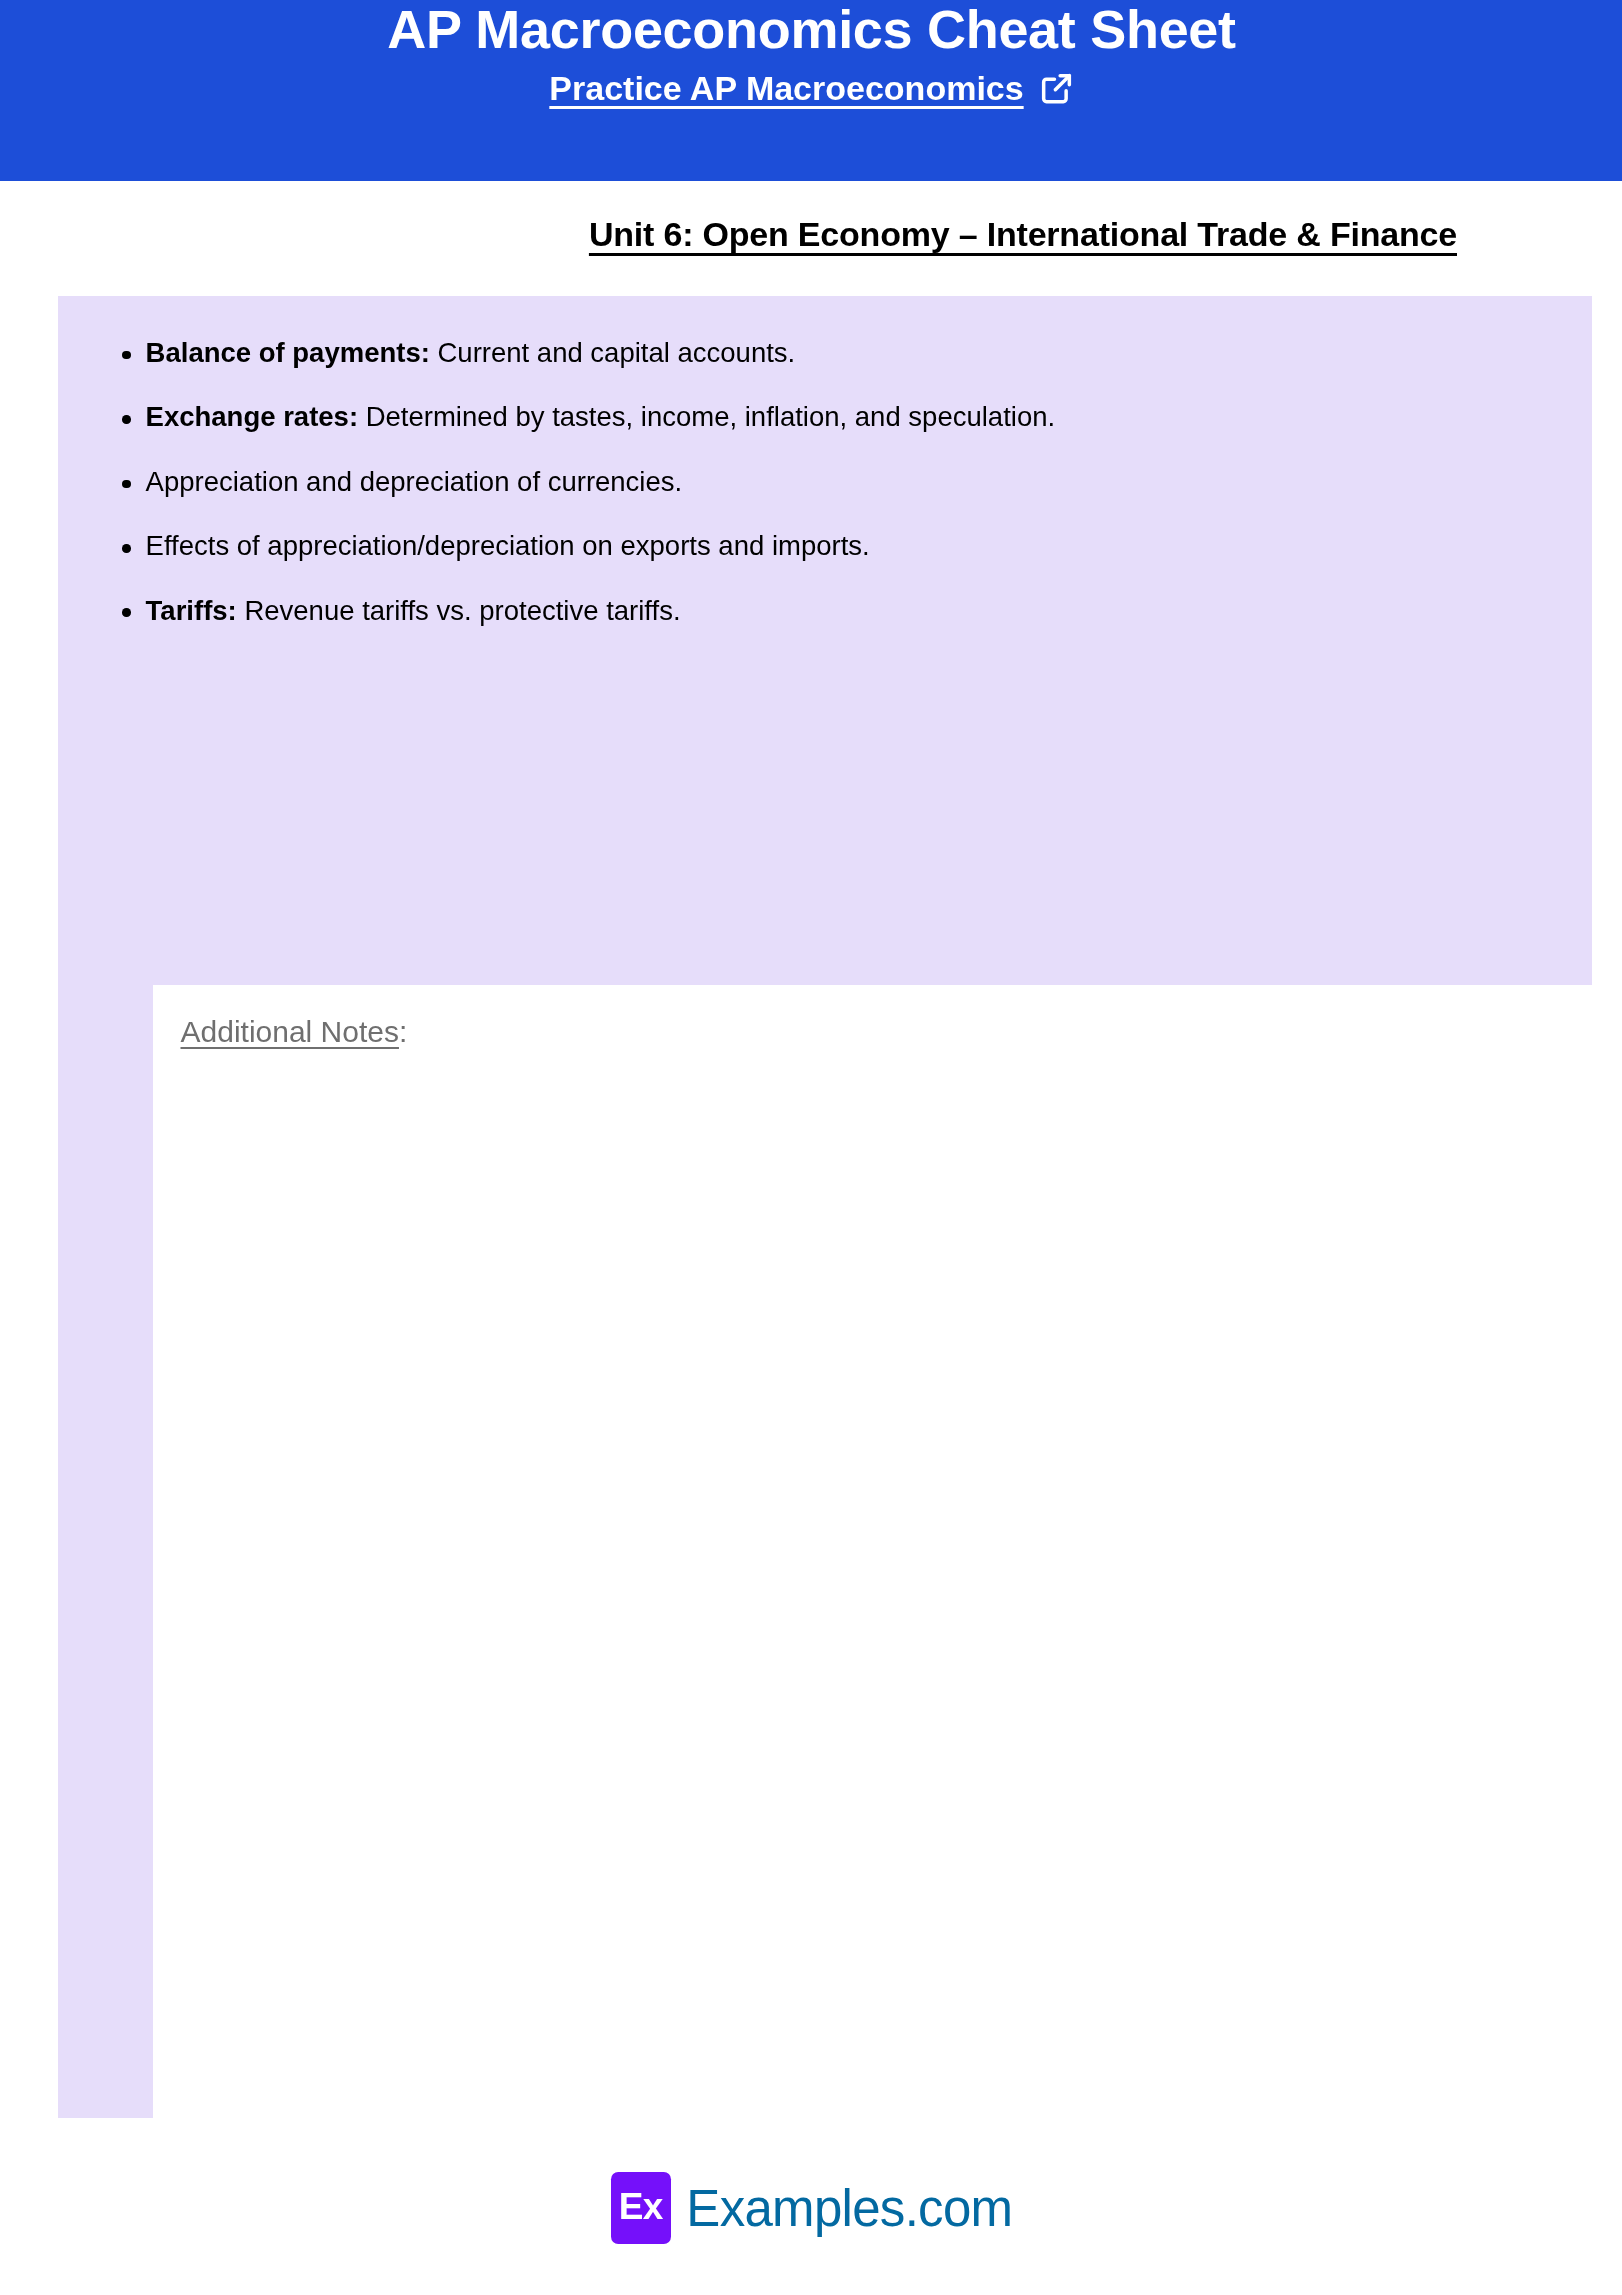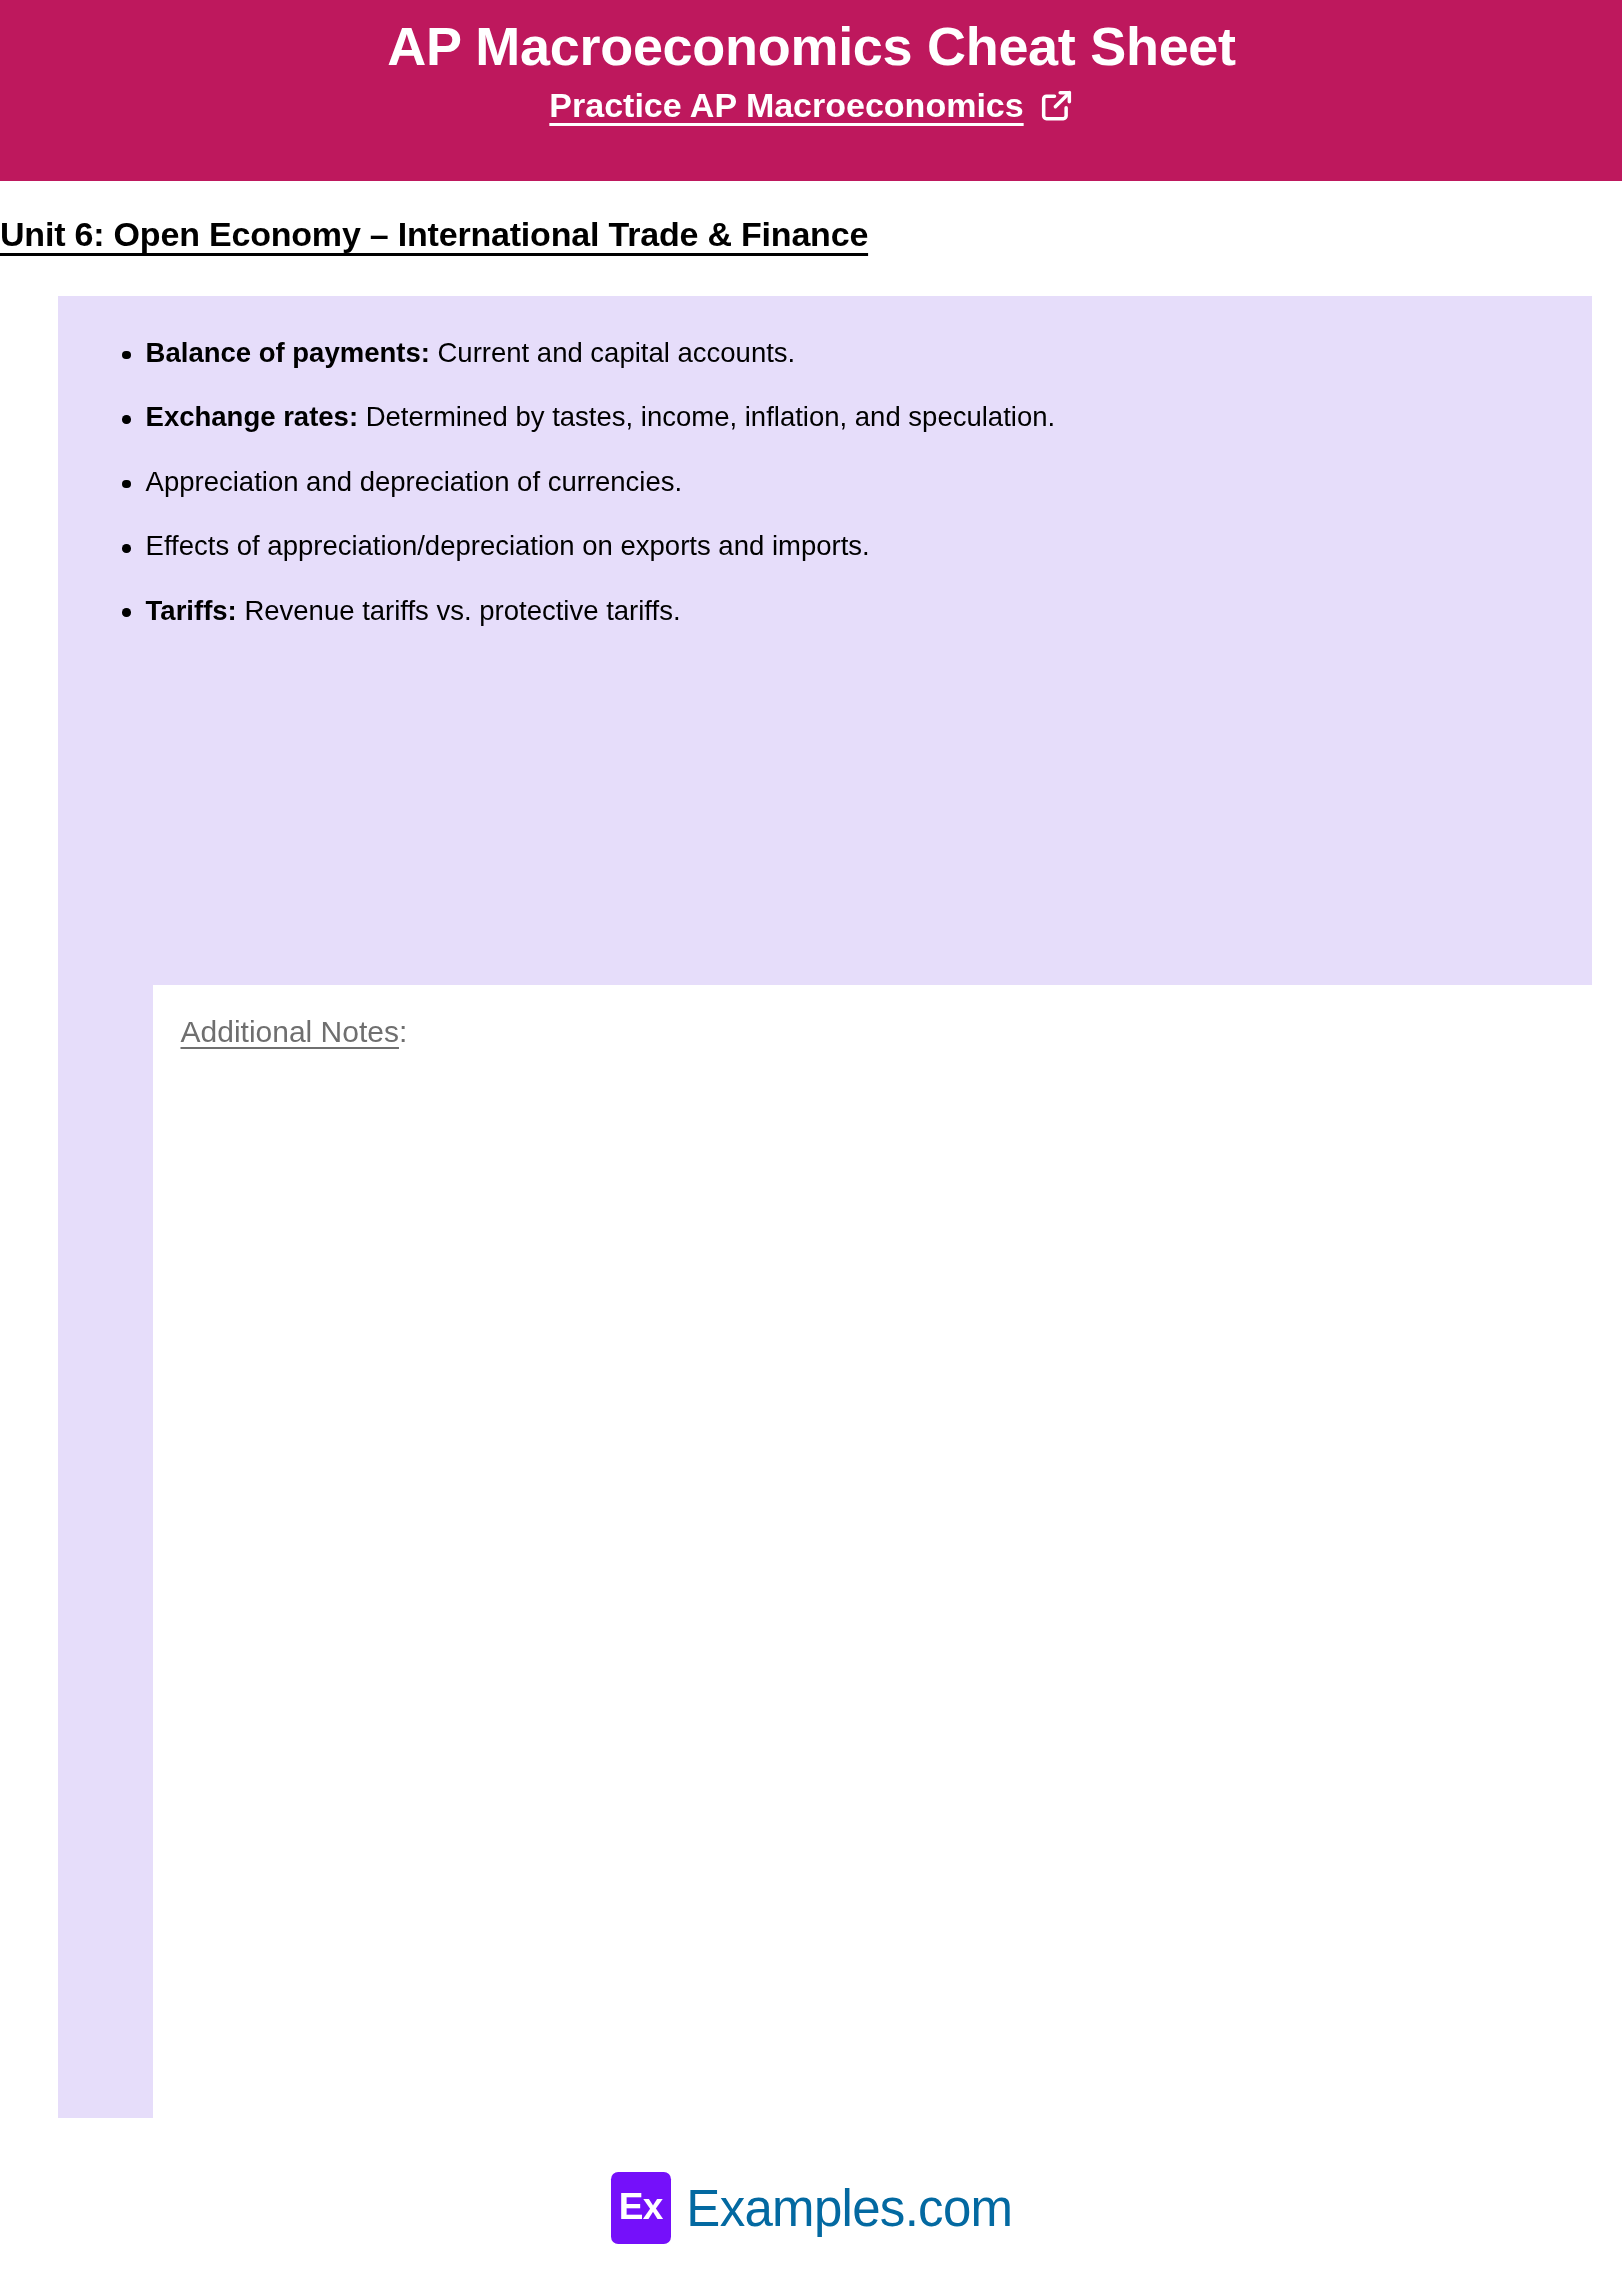--- a/index.html
+++ b/index.html
@@ -13,27 +13,26 @@
     font-family: "Liberation Sans", sans-serif;
     -webkit-font-smoothing: antialiased;
     overflow: hidden;
     position: relative;
   }
 
   
   .header {
     width: 1623px;
     height: 181px;
-    background: #be185d;
+    background: #1d4ed8;
     display: flex;
     flex-direction: column;
     align-items: center;
     justify-content: flex-start;
     box-sizing: border-box;
-    padding-top: 17px;
   }
   .header-title {
     color: #ffffff;
     font-size: 54px;
     font-weight: 700;
     letter-spacing: -0.3px;
     line-height: 1.08;
     text-align: center;
     white-space: nowrap;
   }
@@ -57,21 +56,21 @@
   .ext-icon {
     display: block;
     width: 35px;
     height: 35px;
     flex: none;
   }
 
   
   .unit-title-wrap {
     width: 1457px;
-    text-align: left;
+    text-align: right;
     margin-top: 34px;
   }
   .unit-title {
     display: inline-block;
     color: #000000;
     font-size: 34px;
     font-weight: 700;
     letter-spacing: -0.2px;
     text-decoration: underline;
     text-underline-offset: 6.5px;

